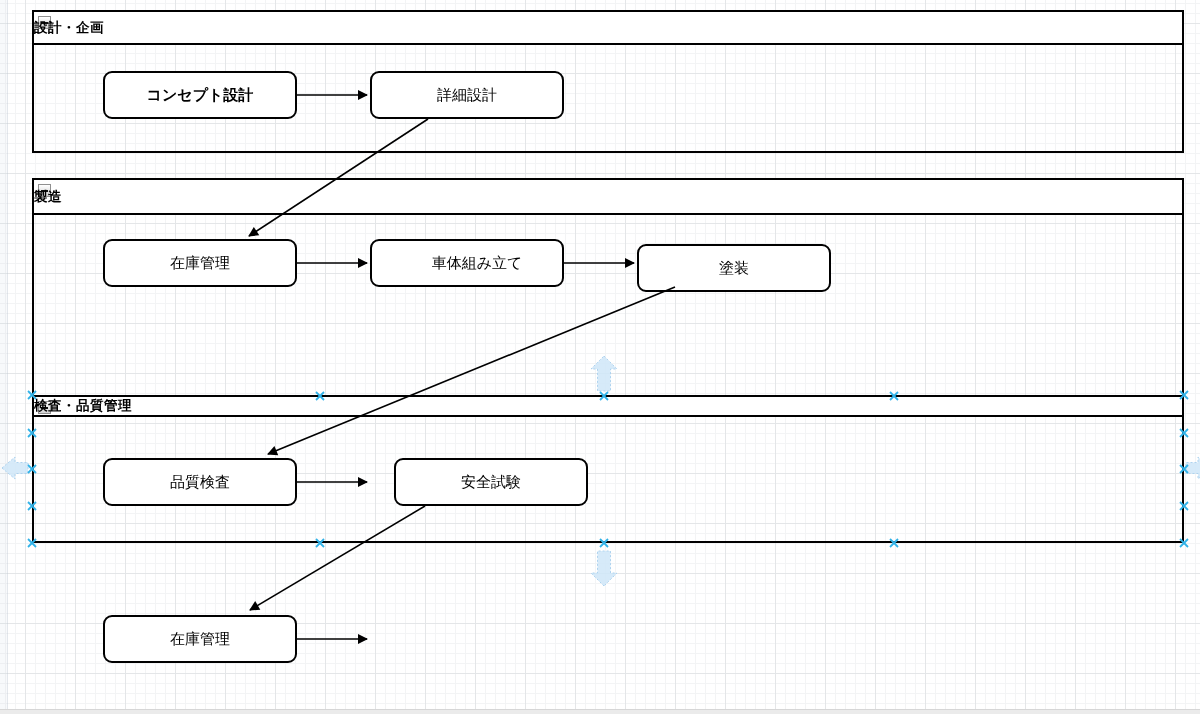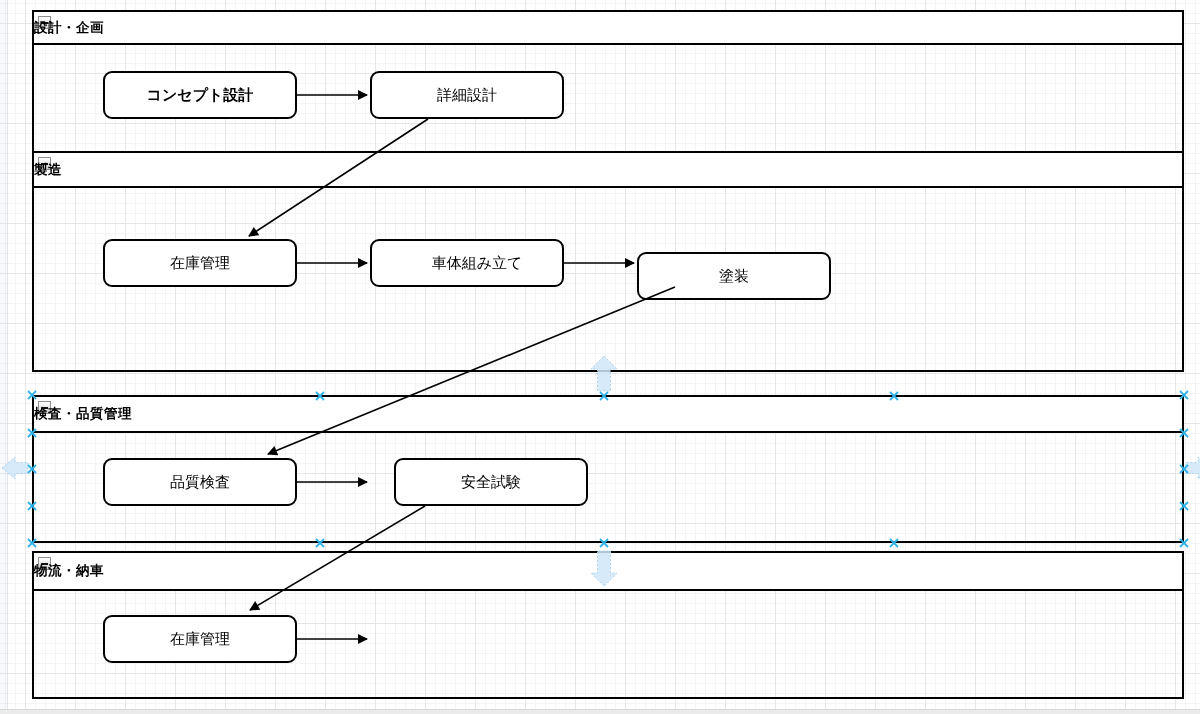--- a/index.html
+++ b/index.html
@@ -43,52 +43,44 @@
 
   <div class="lane" style="top:10px;height:143px;">
     <div class="lane-header" style="height:33px;">
       <span class="collapse-btn">
         <span class="minus"></span>
       </span>
       <span class="lane-title">設計・企画</span>
     </div>
   </div>
 
-  <div class="lane" style="top:151px;height:221px;">
+  <div class="lane" style="top:178px;height:221px;">
     <div class="lane-header" style="height:35px;">
       <span class="collapse-btn">
         <span class="minus"></span>
       </span>
       <span class="lane-title">製造</span>
     </div>
   </div>
 
   <div class="lane" style="top:395px;height:148px;">
-    <div class="lane-header" style="height:36px;">
+    <div class="lane-header" style="height:20px;">
       <span class="collapse-btn">
         <span class="minus"></span>
       </span>
       <span class="lane-title">検査・品質管理</span>
     </div>
   </div>
 
-  <div class="lane" style="top:551px;height:148px;">
-    <div class="lane-header" style="height:38px;">
-      <span class="collapse-btn">
-        <span class="minus"></span>
-      </span>
-      <span class="lane-title">物流・納車</span>
-    </div>
-  </div>
 
   <div class="node" style="left:103px;top:71px;font-weight:bold;">コンセプト設計</div>
   <div class="node" style="left:370px;top:71px;">詳細設計</div>
   <div class="node" style="left:103px;top:239px;">在庫管理</div>
   <div class="node" style="left:370px;top:239px;padding-left:20px;">車体組み立て</div>
-  <div class="node" style="left:637px;top:252px;">塗装</div>
+  <div class="node" style="left:637px;top:244px;">塗装</div>
   <div class="node" style="left:103px;top:458px;">品質検査</div>
   <div class="node" style="left:370px;top:458px;margin-left:24px;">安全試験</div>
   <div class="node" style="left:103px;top:615px;font-family:Liberation Mono, monospace;">在庫管理</div>
 
   <svg class="overlay">
     <defs>
       <marker id="arrow" viewBox="0 0 12 12" refX="10" refY="6" markerWidth="12" markerHeight="12" markerUnits="userSpaceOnUse" orient="auto">
         <path d="M1,1 L11,6 L1,11 Z" fill="#000"></path>
       </marker>
     </defs>

